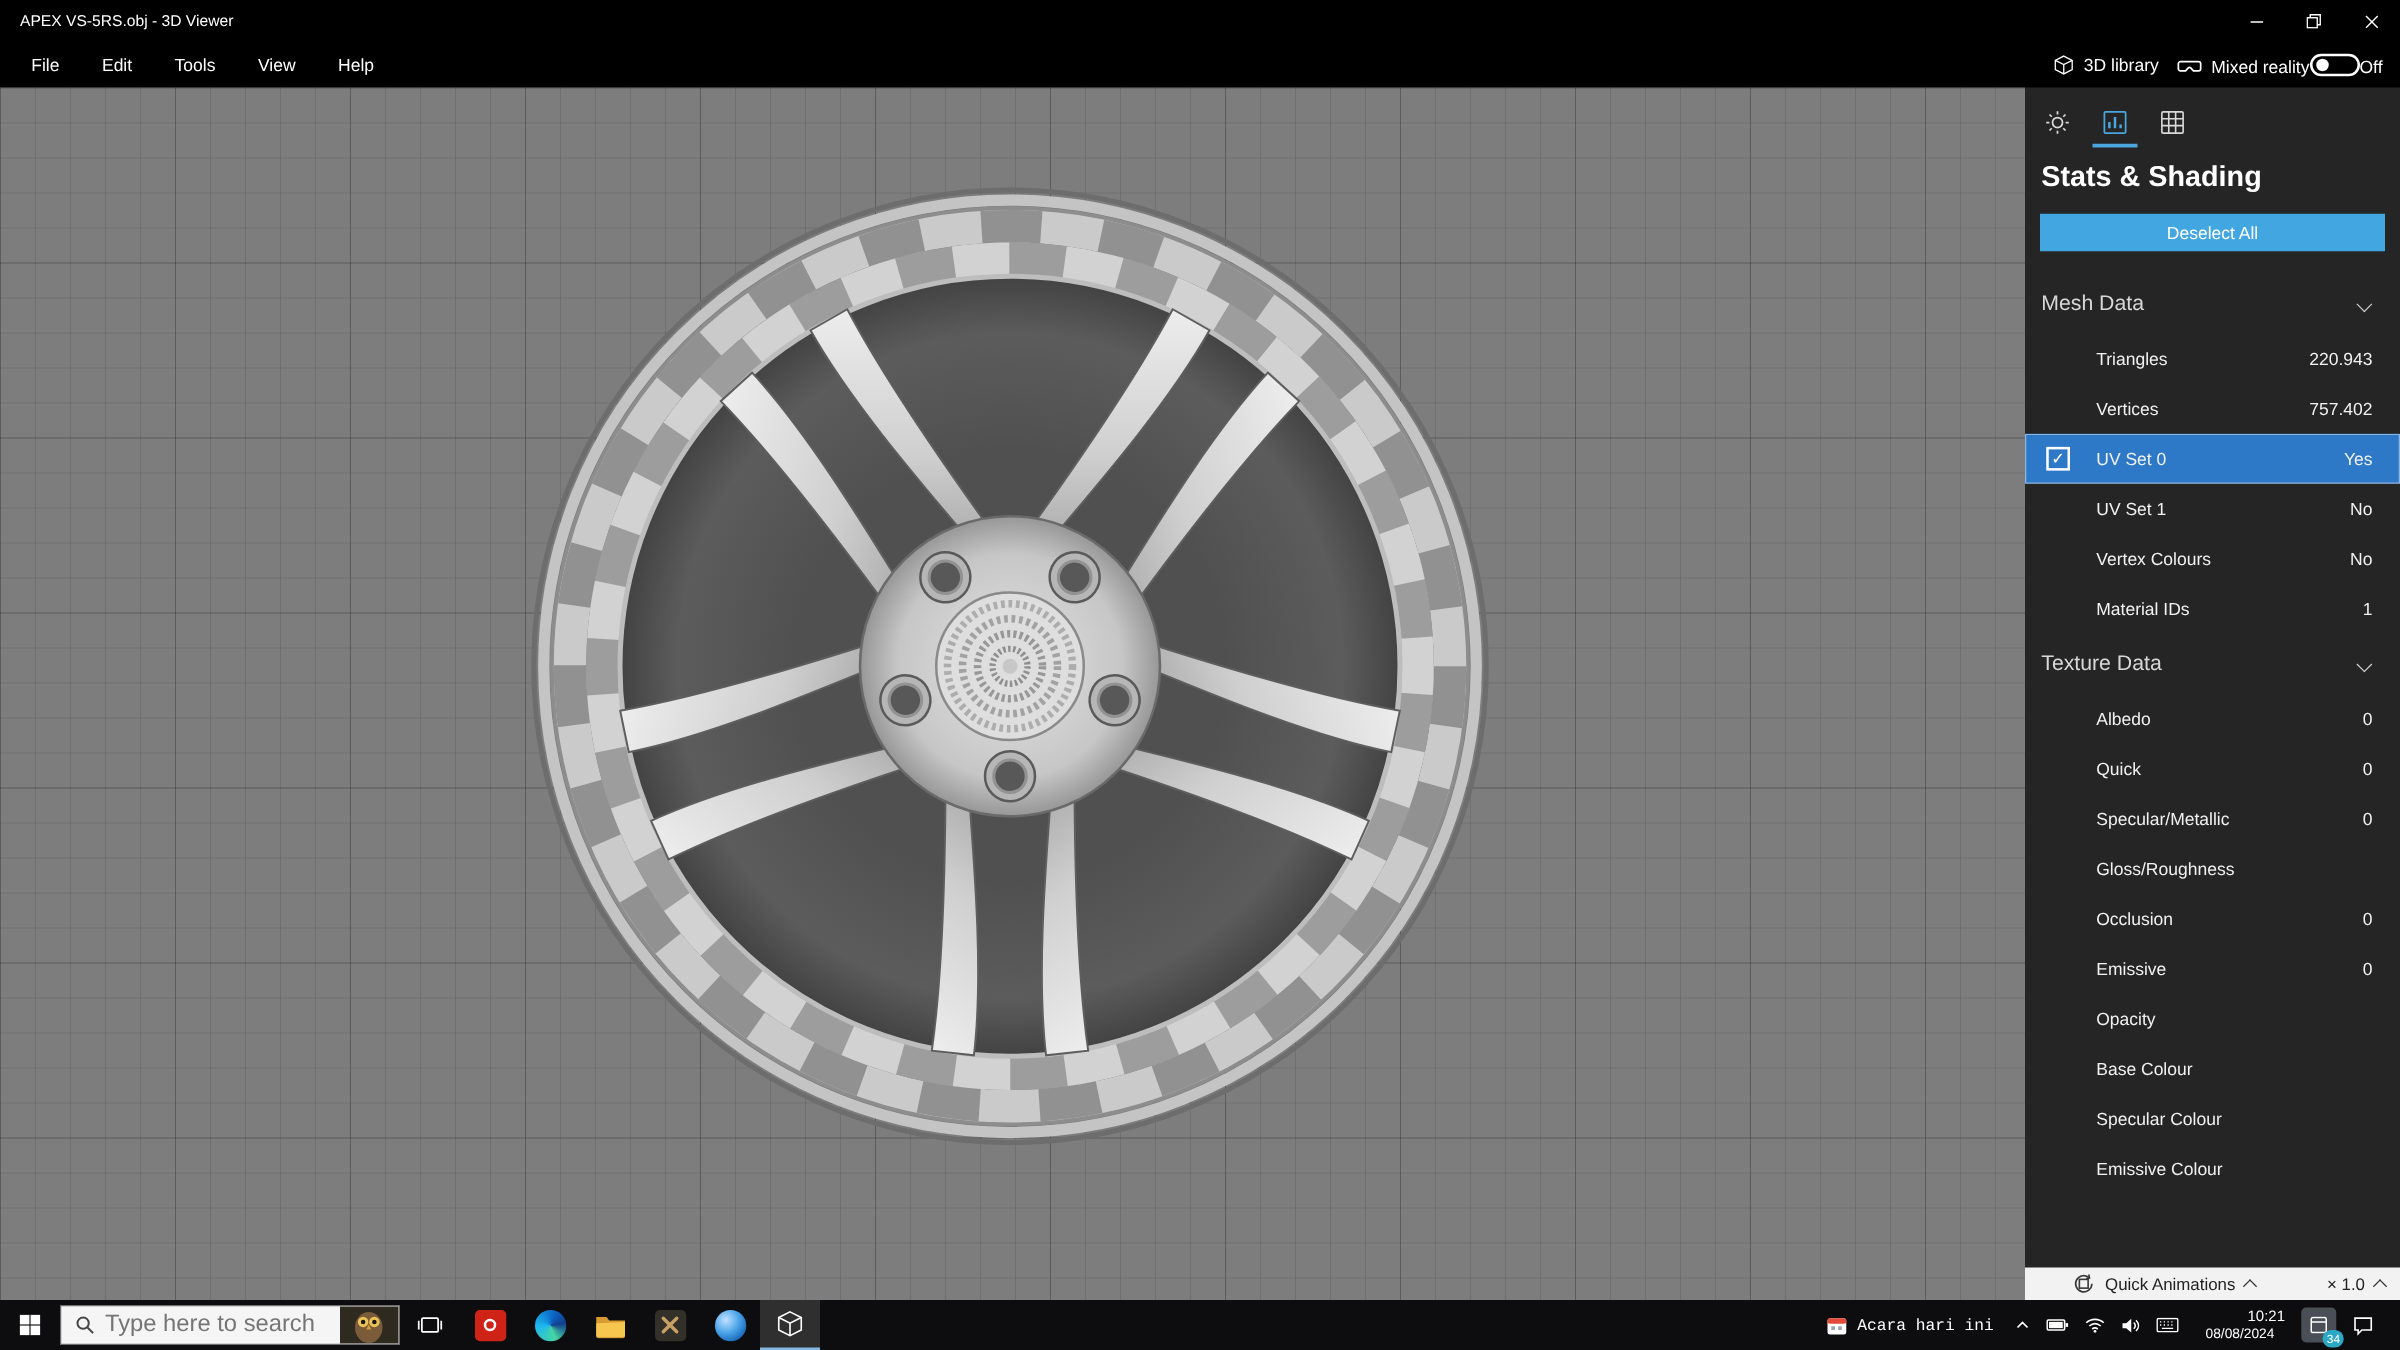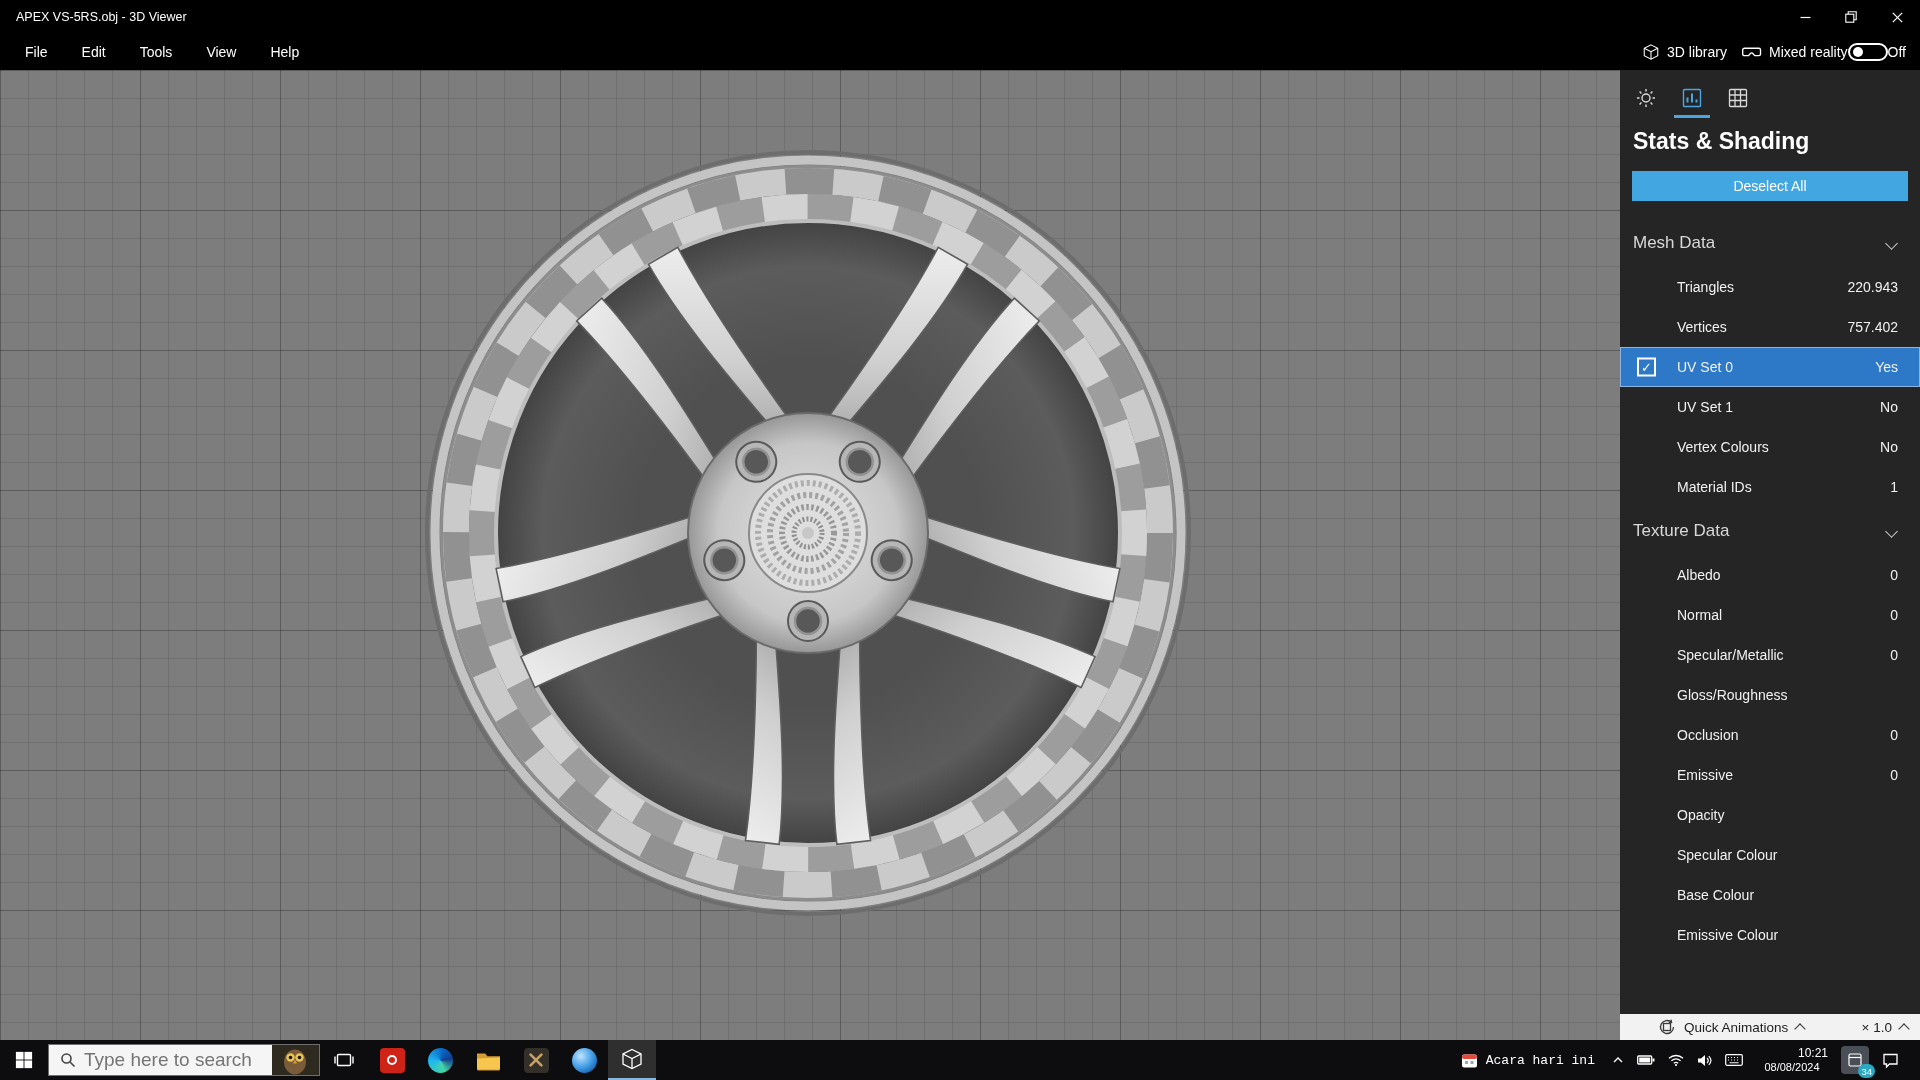--- a/index.html
+++ b/index.html
@@ -12,21 +12,21 @@
   
   .titlebar { height:34px; background:#000; color:#fff; display:flex; align-items:center; flex:none; }
   .titlebar-title { font-size:12.5px; padding-left:16px; flex:1; white-space:nowrap; }
   .caption { display:flex; height:100%; }
   .caption-btn { width:46px; height:100%; background:transparent; border:none; display:flex; align-items:center; justify-content:center; }
 
   
   .menubar { height:36px; background:#000; color:#fff; display:flex; align-items:center; flex:none; }
   .menu-left { display:flex; padding-left:8px; }
   .menu-item { padding:0 17px; font-size:14px; line-height:36px; color:#fff; background:none; border:none; font-family:inherit; }
-  .menu-right { margin-left:auto; display:flex; align-items:center; gap:0; padding-right:14px; font-size:14px; }
+  .menu-right { margin-left:auto; display:flex; align-items:flex-end; gap:0; padding-right:14px; font-size:14px; }
   .menu-right .group { display:flex; align-items:center; gap:7px; background:none; border:none; color:#fff; font-size:14px; font-family:inherit; }
   .toggle { width:40px; height:18px; border:2px solid #fff; border-radius:10px; position:relative; background:transparent; }
   .toggle .knob { position:absolute; left:3px; top:2px; width:10px; height:10px; border-radius:50%; background:#fff; }
 
   
   .main { flex:1; display:flex; min-height:0; position:relative; }
 
   .viewport { flex:1; position:relative; overflow:hidden;
     background-color:#7d7d7d;
     background-image:
@@ -266,21 +266,21 @@
         <button class="section-header">
           <span>Texture Data</span>
           <span class="chev-down"></span>
         </button>
 
         <div class="stat-row">
           <span>Albedo</span>
           <span class="val">0</span>
         </div>
         <div class="stat-row">
-          <span>Normal</span>
+          <span>Quick</span>
           <span class="val">0</span>
         </div>
         <div class="stat-row">
           <span>Specular/Metallic</span>
           <span class="val">0</span>
         </div>
         <div class="stat-row">
           <span>Gloss/Roughness</span>
           <span class="val"></span>
         </div>
@@ -290,25 +290,25 @@
         </div>
         <div class="stat-row">
           <span>Emissive</span>
           <span class="val">0</span>
         </div>
         <div class="stat-row">
           <span>Opacity</span>
           <span class="val"></span>
         </div>
         <div class="stat-row">
+          <span>Base Colour</span>
+          <span class="val"></span>
+        </div>
+        <div class="stat-row">
           <span>Specular Colour</span>
-          <span class="val"></span>
-        </div>
-        <div class="stat-row">
-          <span>Base Colour</span>
           <span class="val"></span>
         </div>
         <div class="stat-row">
           <span>Emissive Colour</span>
           <span class="val"></span>
         </div>
 
       </div>
 
       <div class="anim-bar">

